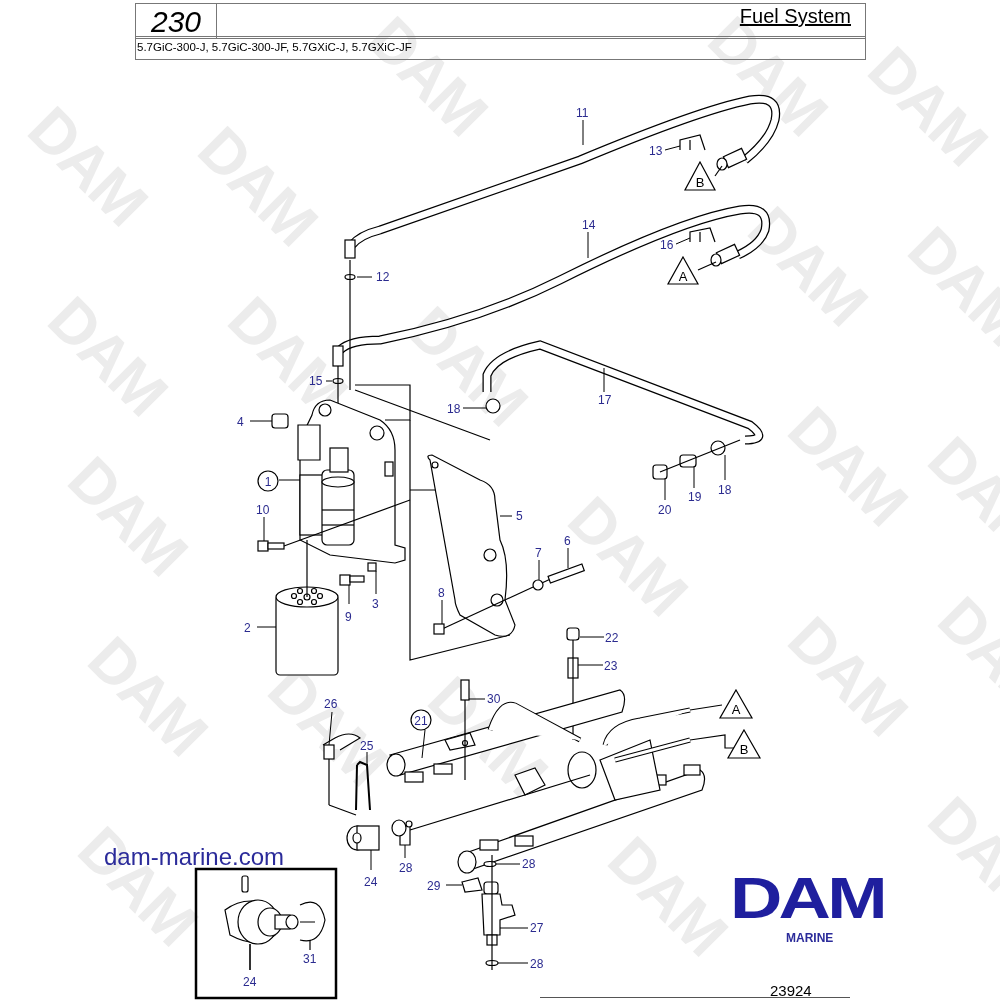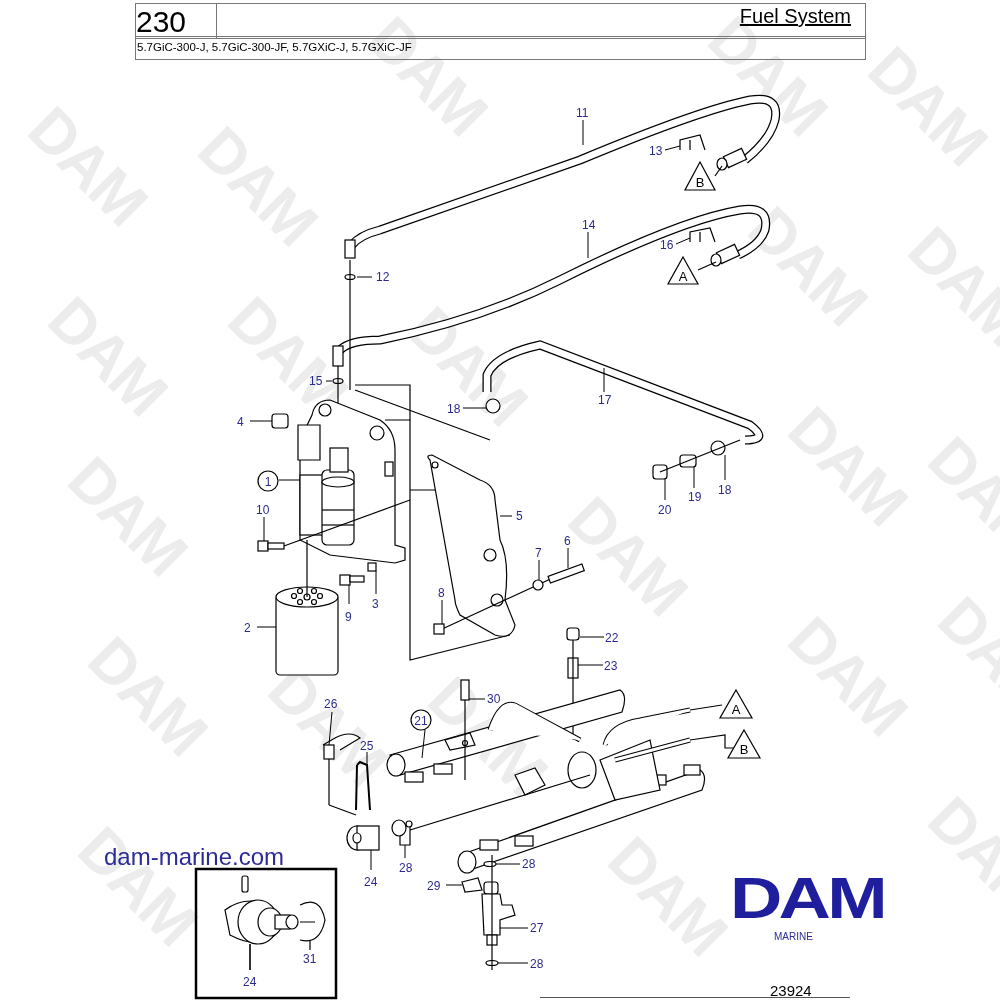--- a/index.html
+++ b/index.html
@@ -4,34 +4,34 @@
 <style>
   html, body { margin:0; padding:0; background:#ffffff; }
   body { width:1000px; height:1000px; position:relative; overflow:hidden;
          font-family:"Liberation Sans", sans-serif; color:#000; }
   .watermark-layer { position:absolute; inset:0; pointer-events:none; z-index:0; }
   .wm { position:absolute; font-family:"Liberation Sans", sans-serif; font-weight:bold;
         font-size:62px; color:#ececec; transform:rotate(45deg); transform-origin:center; letter-spacing:-2px; }
   .header-box { position:absolute; left:135px; top:3px; width:729px; height:34px;
                 border:1px solid #777; background:transparent; z-index:2; }
   .page-num { position:absolute; left:0; top:0; width:80px; height:34px; border-right:1px solid #777;
-              font-size:30px; line-height:36px; text-align:left; }
+              font-size:30px; line-height:36px; text-align:center;font-style:italic; }
   .page-title { position:absolute; right:14px; top:1px; font-size:20px;text-decoration:underline; }
   .models-box { position:absolute; left:135px; top:36px; width:729px; height:22px;
                 border:1px solid #777; z-index:2; }
   .models-text { position:absolute; left:1px; top:4px; font-size:11.5px; }
   svg.diagram { position:absolute; left:0; top:0; z-index:1; }
   .lbl { fill:#2b2b8f; font-family:"Liberation Sans", sans-serif; font-size:12px; }
   .site-link { position:absolute; left:104px; top:843px; font-size:24px; color:#2b2b9a;
                z-index:3; text-decoration:none; }
   .logo { position:absolute; left:730px; top:873px; z-index:3; }
   .logo-text { font-family:"Liberation Sans", sans-serif; font-weight:900; font-size:58px;
                color:#1f1f9e; letter-spacing:-3px; line-height:50px; transform:scaleX(1.25);
                transform-origin:left; display:block; }
-  .logo-sub { position:absolute; left:44px; top:58px; font-size:10px; font-weight:normal; color:#2b2b9a; }
+  .logo-sub { position:absolute; left:56px; top:58px; font-size:12px; font-weight:bold; color:#2b2b9a; }
   .ref-num { position:absolute; left:770px; top:982px; font-size:15px; z-index:3; }
   .bottom-rule { position:absolute; left:540px; top:997px; width:310px; border-top:1px solid #555; z-index:3; }
 </style>
 </head>
 <body>
 
 <div class="watermark-layer">
   <span class="wm" style="left:20px;top:130px">DAM</span>
   <span class="wm" style="left:190px;top:150px">DAM</span>
   <span class="wm" style="left:360px;top:40px">DAM</span>

